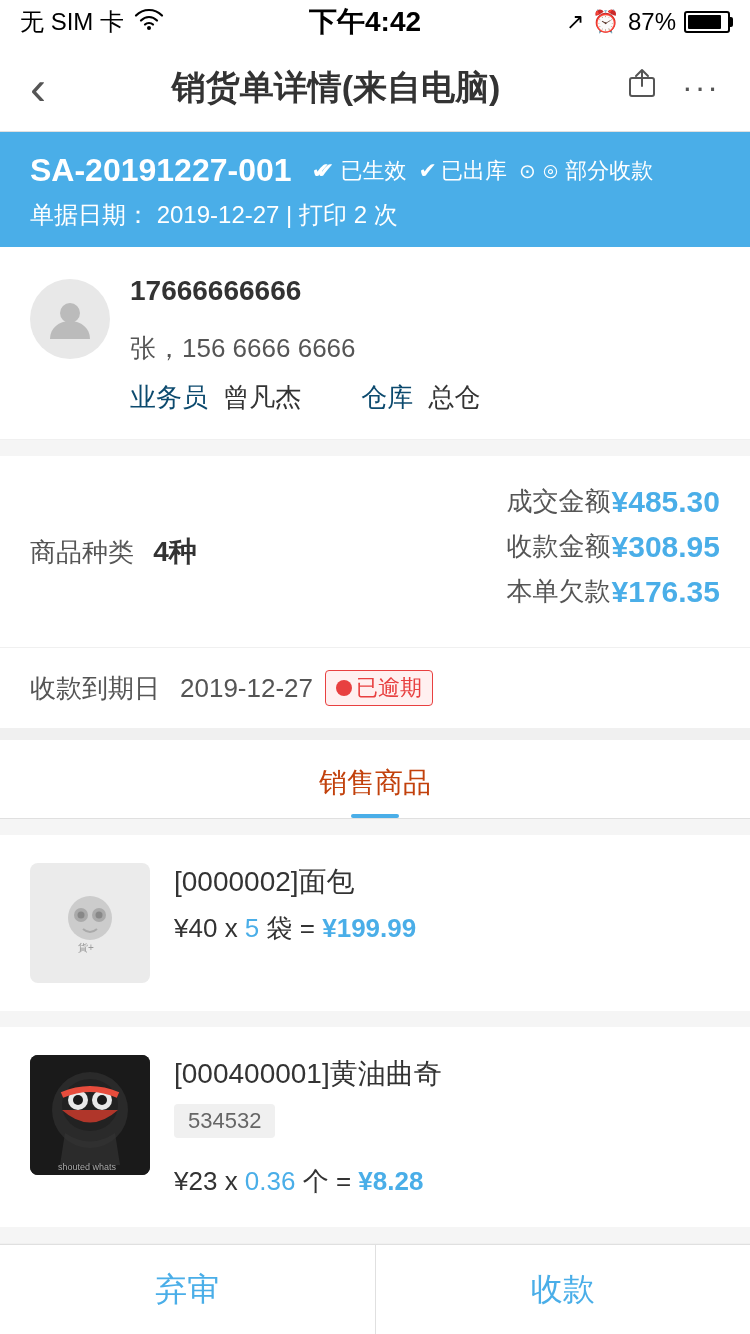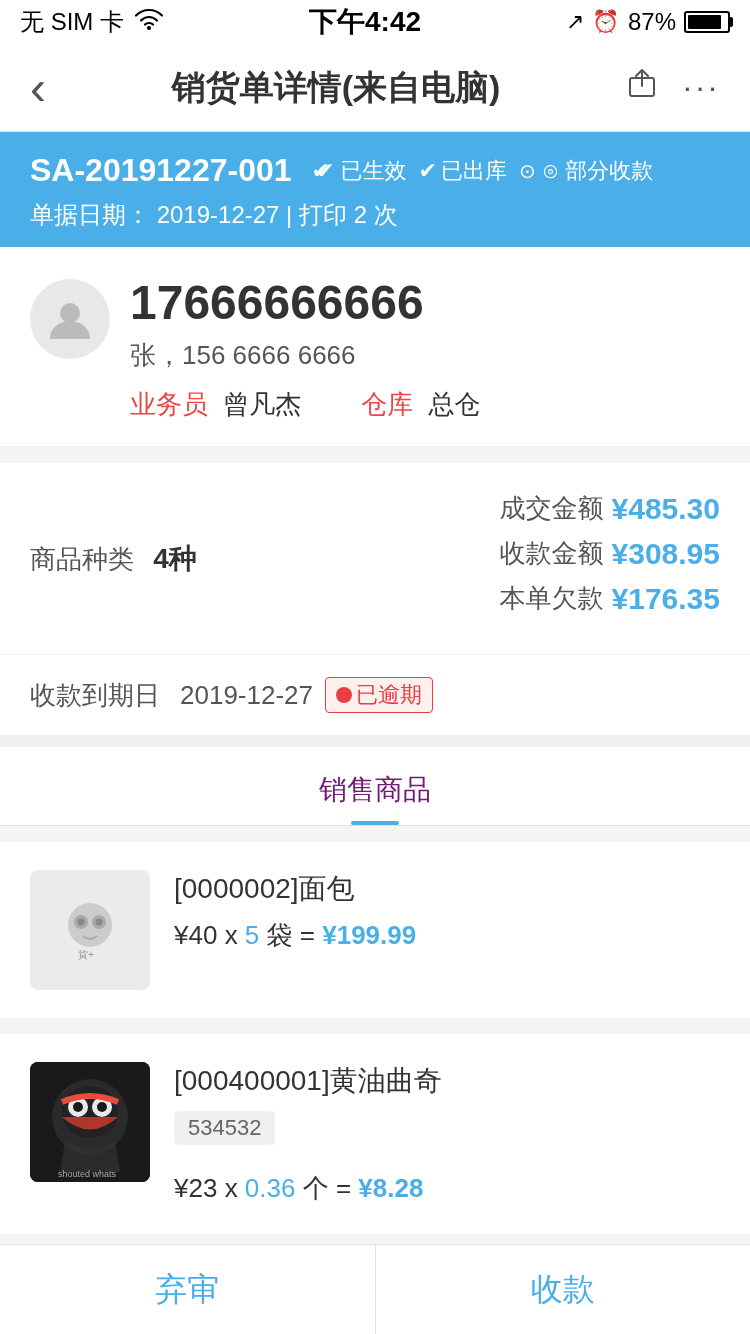--- a/index.html
+++ b/index.html
@@ -81,40 +81,40 @@
       gap: 20px;
       border-bottom: 1px solid #f0f0f0;
     }
     .avatar {
       width: 80px; height: 80px; border-radius: 50%; background: #e8e8e8;
       display: flex; align-items: center; justify-content: center;
       flex-shrink: 0; margin-top: 4px;
     }
     .avatar svg { width: 48px; height: 48px; fill: #999; }
     .customer-info { flex: 1; }
-    .customer-id { font-size: 48px; font-weight: 600; color: #333; margin-bottom: 8px; }
+    .customer-id { font-size: 28px; font-weight: 600; color: #333; margin-bottom: 24px; }
     .customer-name { font-size: 26px; color: #555; margin-bottom: 14px; }
     .customer-meta { display: flex; gap: 60px; }
     .meta-item { font-size: 26px; color: #555; }
-    .meta-label { color: #ef4444; text-align: right; }
+    .meta-label { color: #0c4a6e; text-align: right; }
     .meta-value { color: #333; }
 
     
     .stats-section {
       background: #fff;
       padding: 28px 30px;
       display: flex;
       justify-content: space-between;
       align-items: center;
       border-bottom: 1px solid #f0f0f0;
       margin-top: 16px;
     }
     .stats-left .stat-row { font-size: 26px; color: #555; margin-bottom: 0; }
     .stats-right { text-align: right; }
-    .amount-row { display: flex; justify-content: flex-end; align-items: center; gap: 8px; margin-bottom: 10px; font-size: 26px; }
+    .amount-row { display: flex; justify-content: flex-end; align-items: center; gap: 1px; margin-bottom: 10px; font-size: 26px; }
     .amount-label { color: #555; }
     .amount-value { color: #4AAEE8; font-size: 30px; font-weight: 600; }
 
     
     .due-section {
       background: #fff;
       padding: 22px 30px;
       font-size: 26px;
       color: #555;
       border-bottom: 12px solid #f0f0f0;
@@ -141,21 +141,21 @@
     }
     .tab-item {
       flex: 1;
       text-align: center;
       padding: 24px 0 16px;
       font-size: 28px;
       color: #999;
       position: relative;
       cursor: pointer;
     }
-    .tab-item.active { color: #701a75; }
+    .tab-item.active { color: #c2410c; }
     .tab-item.active::after {
       content: '';
       position: absolute;
       bottom: 0; left: 50%; transform: translateX(-50%);
       width: 48px; height: 4px; background: #4AAEE8; border-radius: 2px;
     }
 
     
     .product-list { background: #f5f5f5; }
     .product-item {

